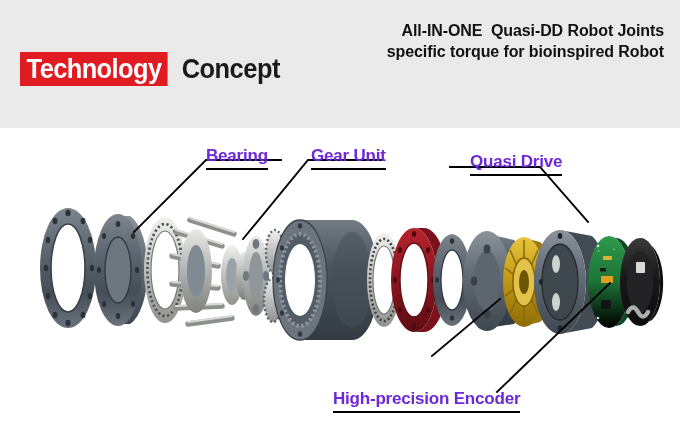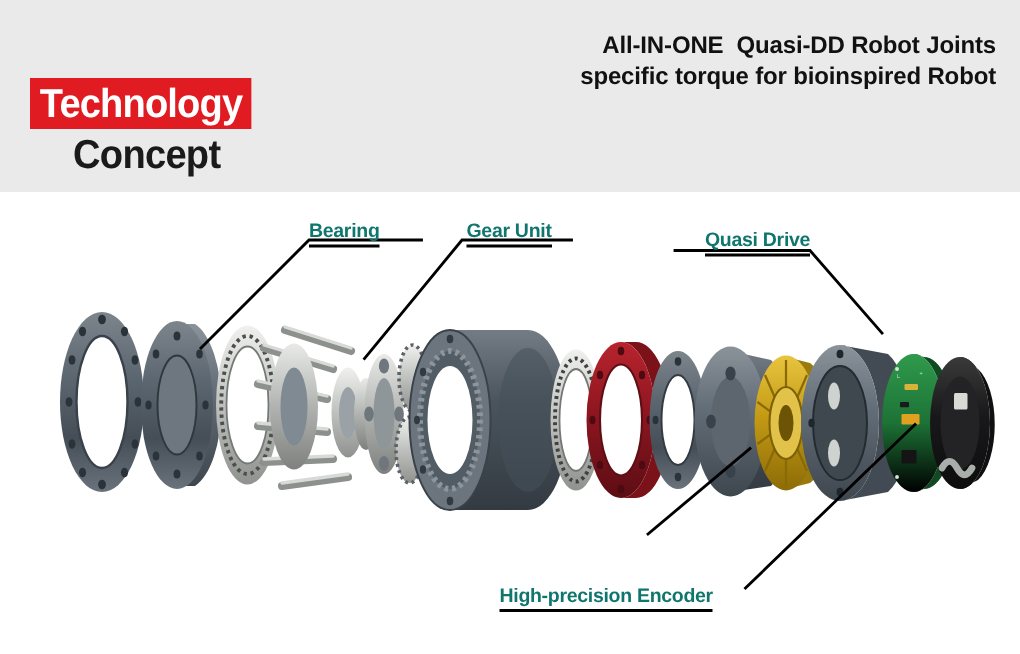--- a/index.html
+++ b/index.html
@@ -15,21 +15,20 @@
 
   
   .header{
     position:absolute;left:0;top:0;width:680px;height:128px;
     background:#eaeaea;
   }
   .title-wrap{
     position:absolute;left:20px;top:52px;
     display:flex;align-items:center;
     height:34px;
-    flex-direction:column;
   }
   .title-red{
     background:#e11b22;
     color:#ffffff;
     font-size:27px;
     font-weight:bold;
     line-height:34px;
     padding:0 6px 0 7px;
     letter-spacing:-0.6px;
     transform:scaleX(0.94);
@@ -55,22 +54,22 @@
     font-size:16px;
     font-weight:bold;
     line-height:21px;
     letter-spacing:-0.1px;
   }
   .tagline div{white-space:pre;}
 
   
   .callout{
     position:absolute;
-    color:#0f766e;
-    font-size:13px;
+    color:#6d28d9;
+    font-size:17px;
     font-weight:bold;
     letter-spacing:-0.2px;
     white-space:nowrap;
     padding-bottom:2px;
     border-bottom:2.2px solid #000;
   }
 
   .leader{position:absolute;left:0;top:0;width:680px;height:436px;pointer-events:none;}
 
   

